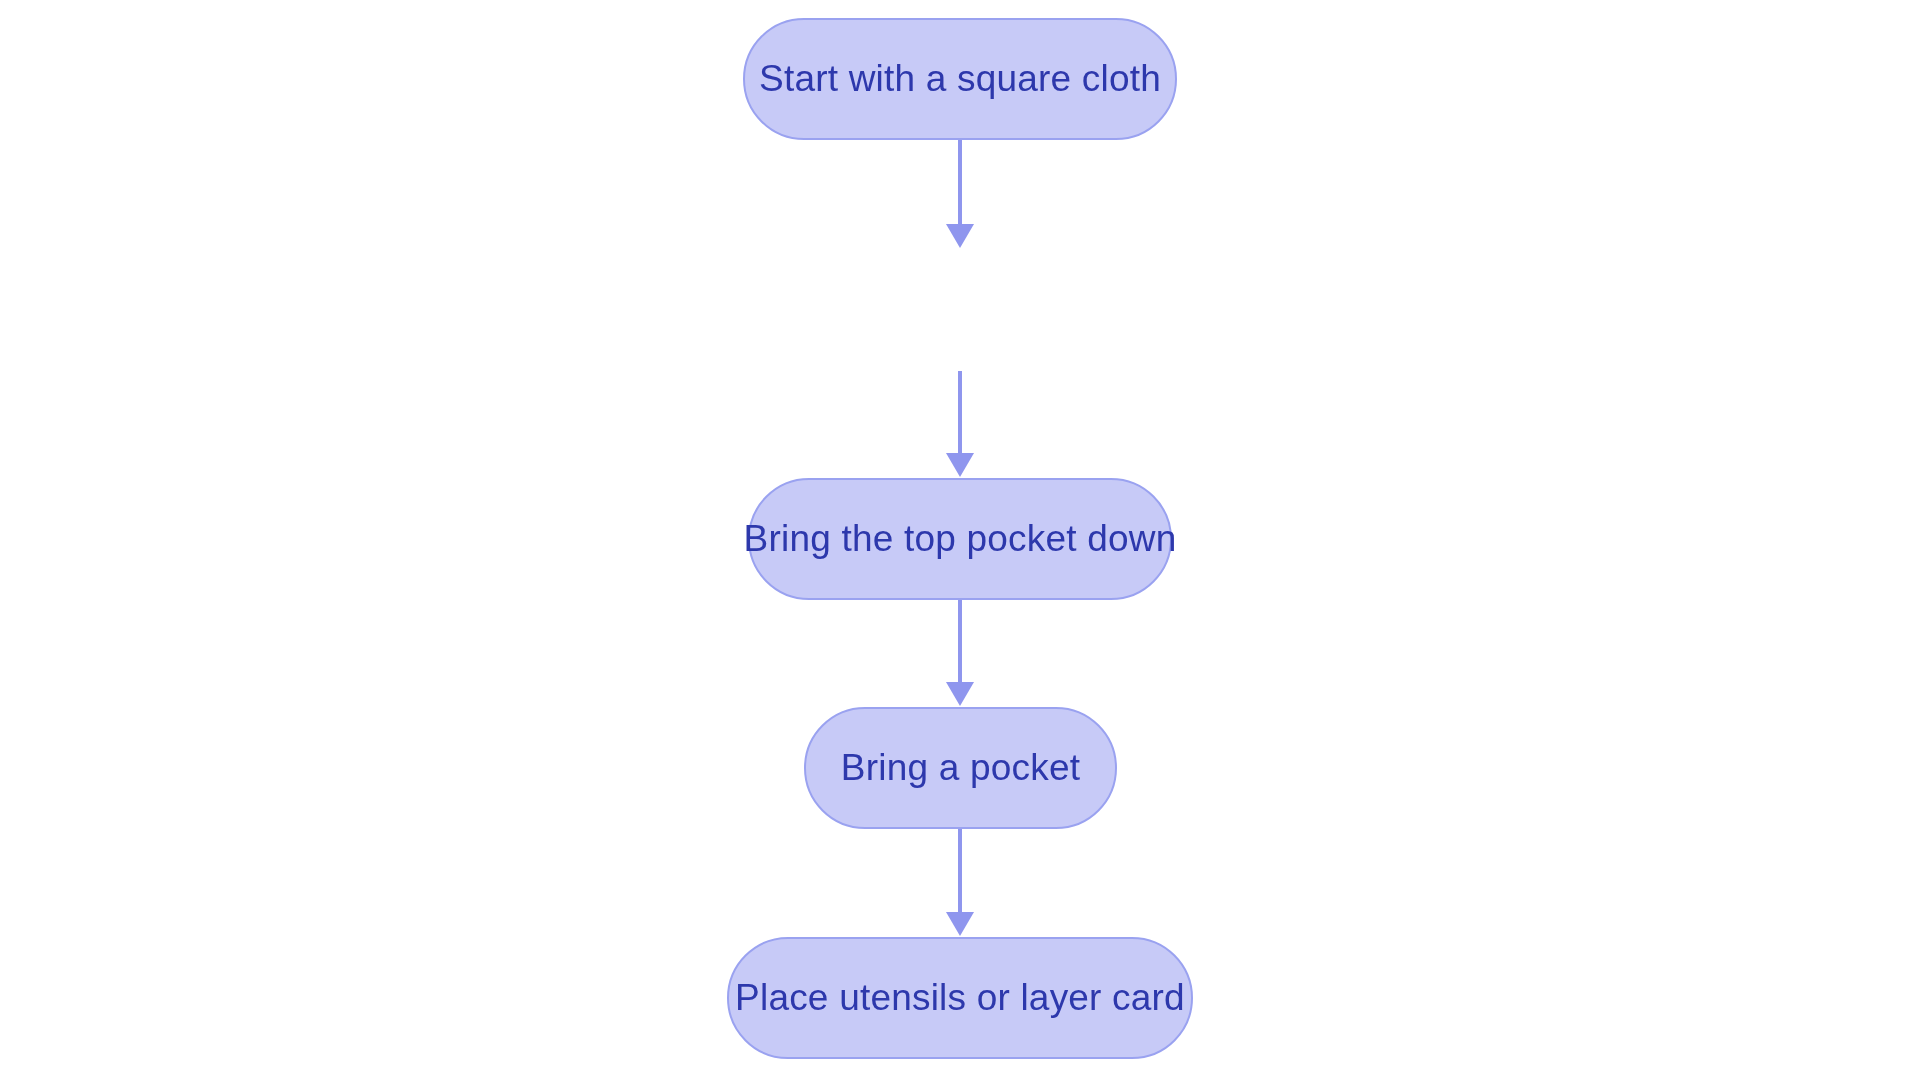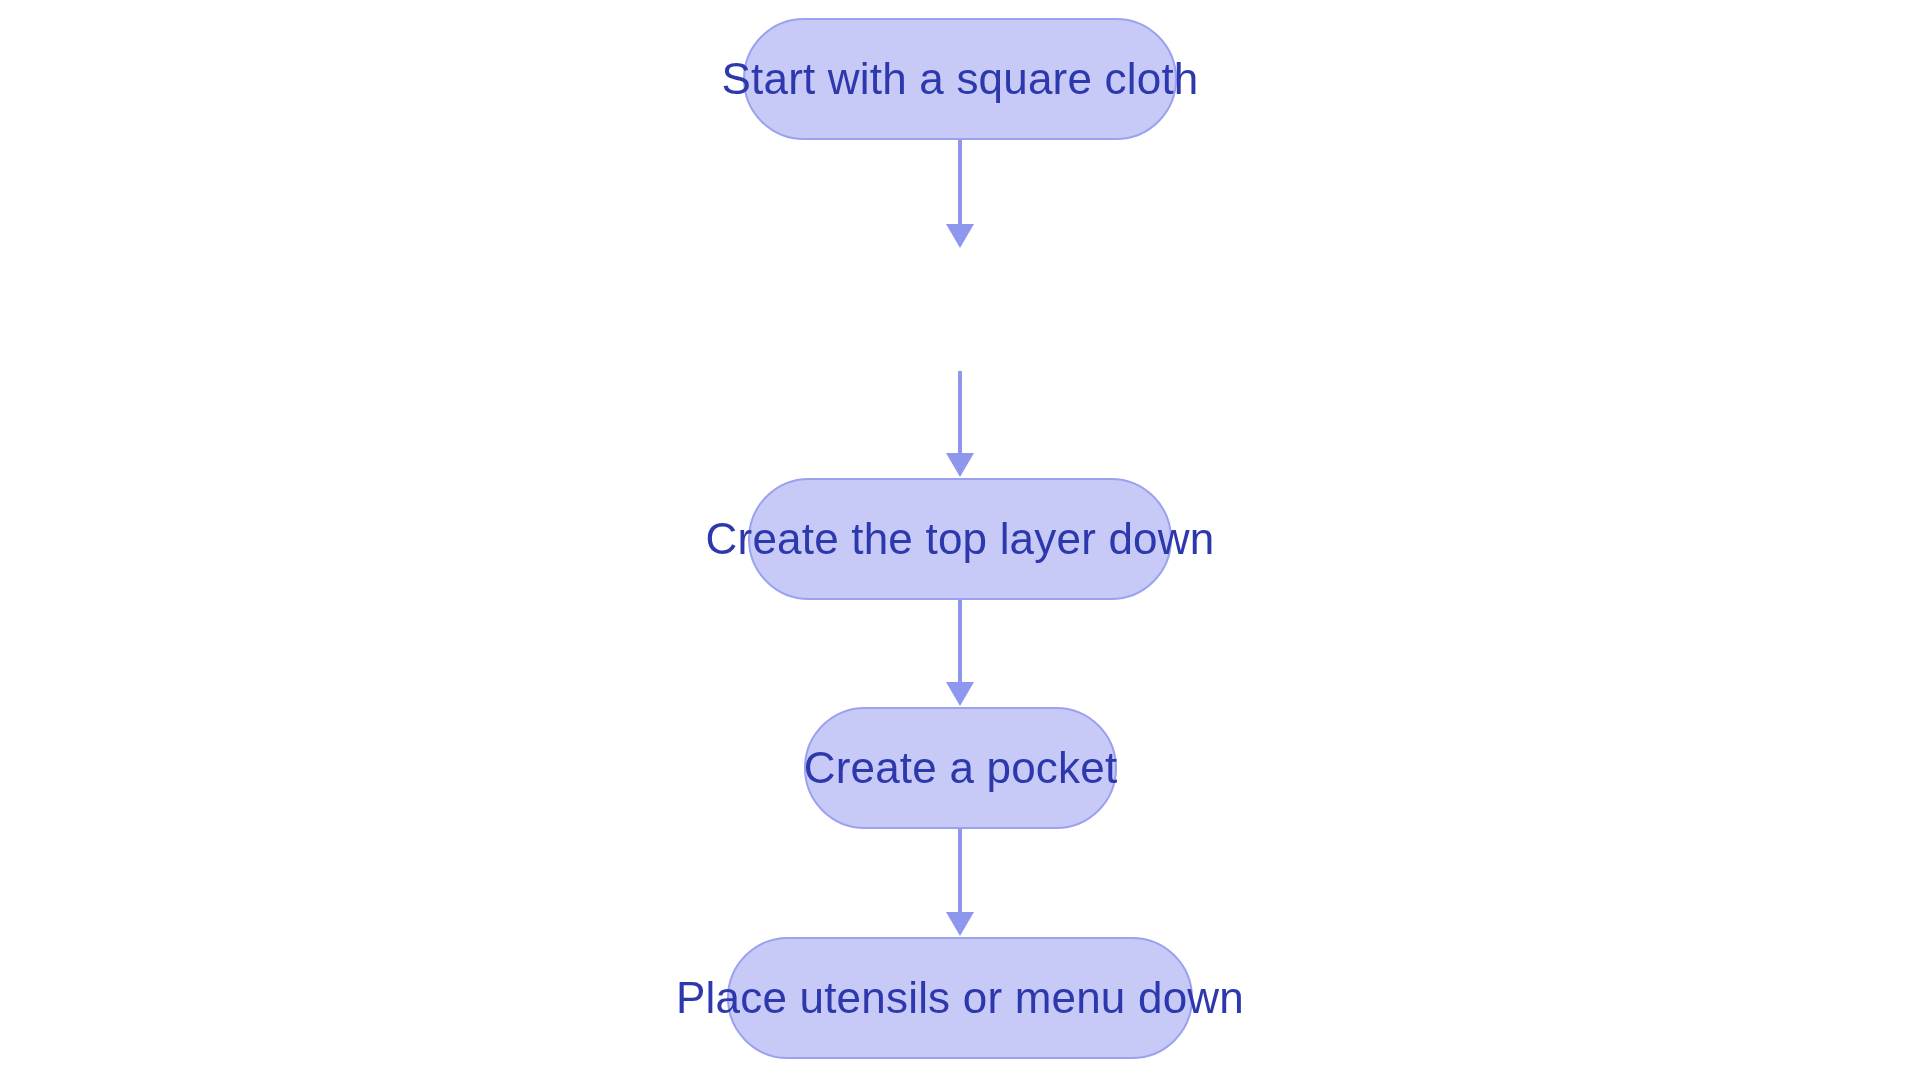--- a/index.html
+++ b/index.html
@@ -26,21 +26,21 @@
     height: 122px;
     border-radius: 61px;
     background: var(--node-fill);
     border: 2px solid var(--node-border);
     display: flex;
     align-items: center;
     justify-content: center;
   }
   .node-label {
     color: var(--text-color);
-    font-size: 44px;
+    font-size: 37px;
     font-weight: 400;
     letter-spacing: 0.2px;
     white-space: nowrap;
   }
   .node-1 { left: 743px; top: 18px;  width: 434px; }
   .node-2 { left: 827px; top: 249px; width: 266px; }
   .node-3 { left: 748px; top: 478px; width: 424px; }
   .node-4 { left: 804px; top: 707px; width: 313px; }
   .node-5 { left: 727px; top: 937px; width: 466px; }
 
@@ -82,34 +82,34 @@
     <div class="arrow-head"></div>
   </div>
 
 
   <div class="arrow arrow-2">
     <div class="arrow-line"></div>
     <div class="arrow-head"></div>
   </div>
 
   <div class="node node-3">
-    <span class="node-label">Create the top layer down</span>
+    <span class="node-label">Bring the top pocket down</span>
   </div>
 
   <div class="arrow arrow-3">
     <div class="arrow-line"></div>
     <div class="arrow-head"></div>
   </div>
 
   <div class="node node-4">
-    <span class="node-label">Create a pocket</span>
+    <span class="node-label">Bring a pocket</span>
   </div>
 
   <div class="arrow arrow-4">
     <div class="arrow-line"></div>
     <div class="arrow-head"></div>
   </div>
 
   <div class="node node-5">
-    <span class="node-label">Place utensils or menu down</span>
+    <span class="node-label">Place utensils or layer card</span>
   </div>
 
 </div>
 
 </body></html>

